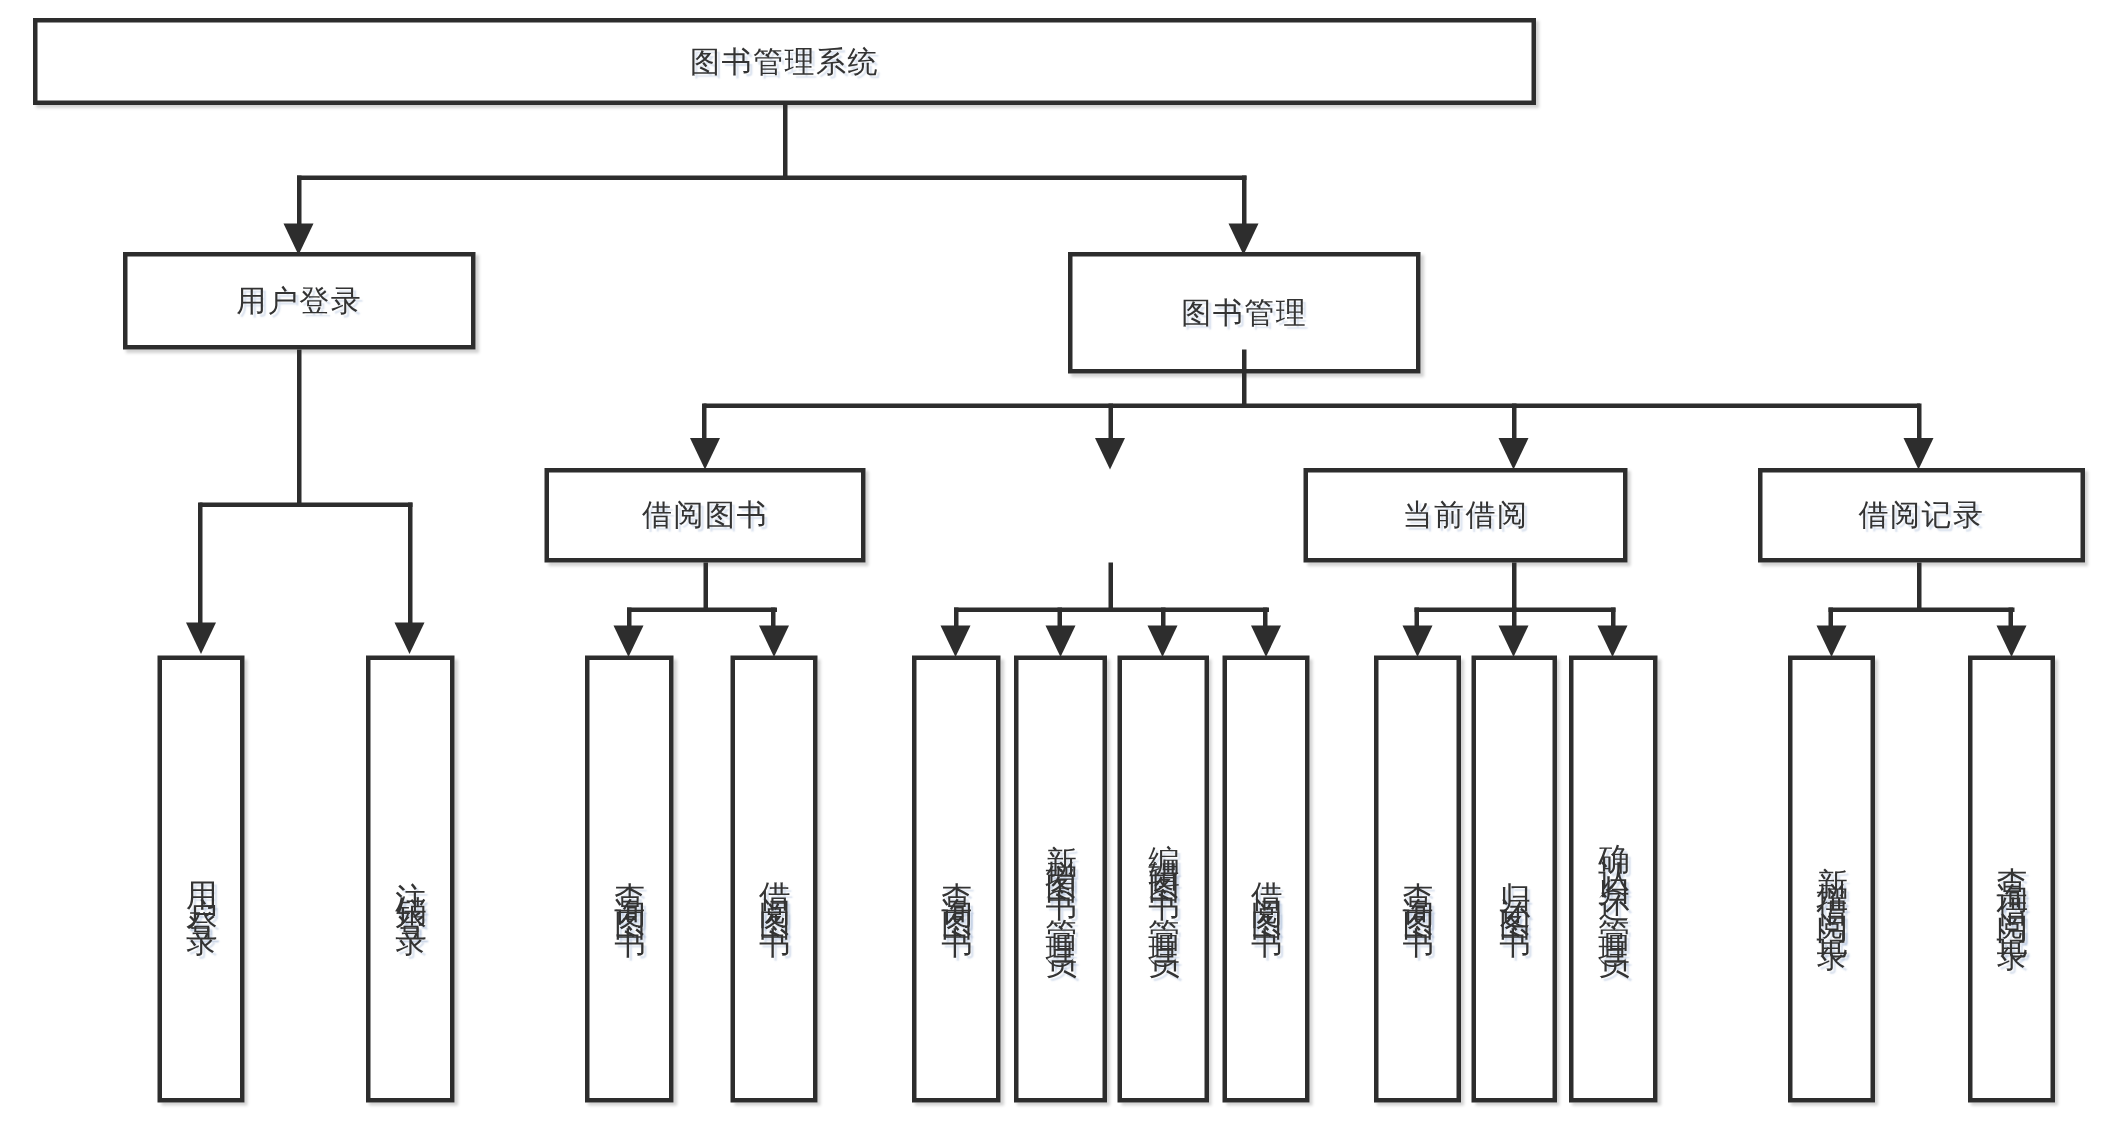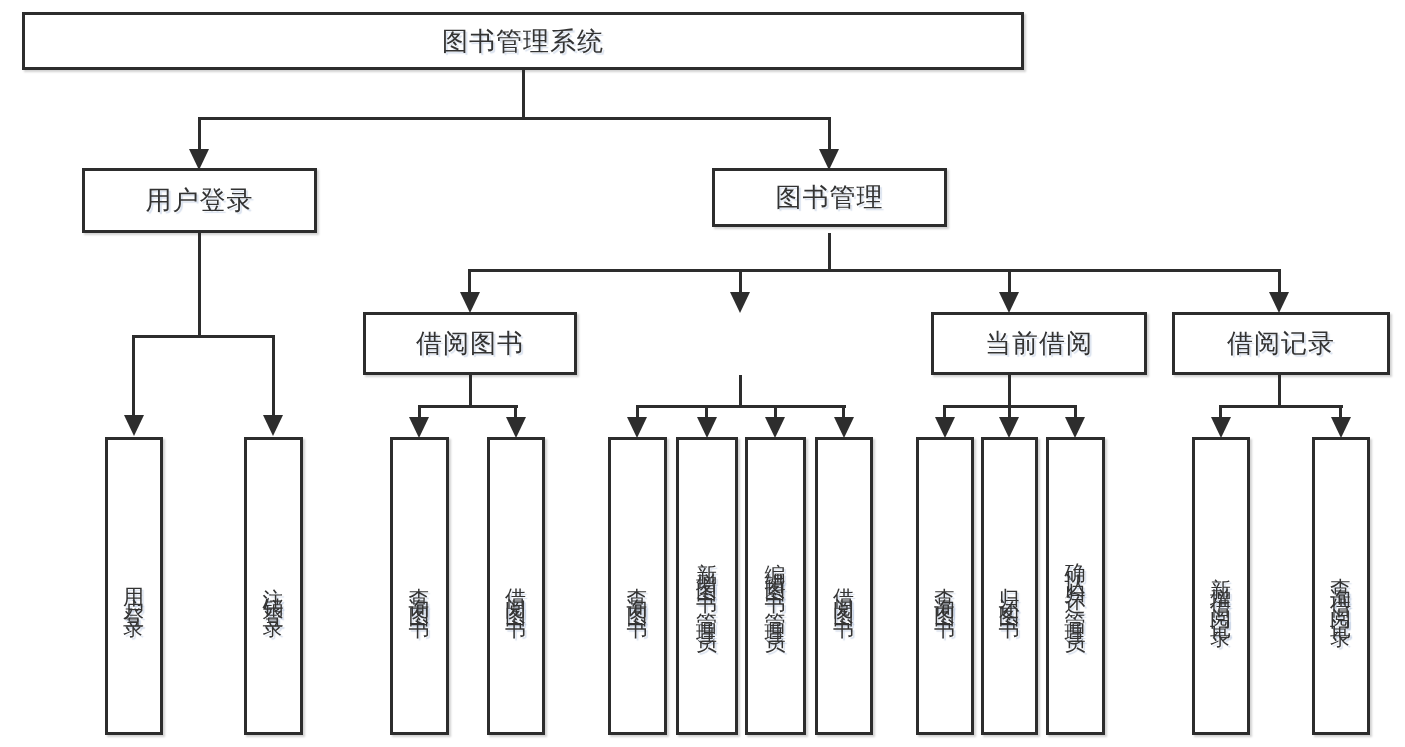--- a/index.html
+++ b/index.html
@@ -15,21 +15,21 @@
     overflow:hidden;
   }
   .box-h,.box-v{
     position:absolute;box-sizing:border-box;background:#fff;
     border:3px solid var(--line);
     display:flex;align-items:center;justify-content:center;
     color:var(--text);
     box-shadow:2px 2px 2px rgba(0,0,0,0.18);
   }
   .box-h span{
-    font-size:26px;letter-spacing:1px;white-space:nowrap;
+    font-size:20px;letter-spacing:1px;white-space:nowrap;
     text-shadow:2px 2px 1px rgba(130,155,200,0.30);
   }
   .box-v .vtext{
     writing-mode:vertical-rl;text-orientation:mixed;
     font-size:21px;letter-spacing:10px;line-height:1;
     transform:translateY(5px);
     text-shadow:2px 2px 1px rgba(130,155,200,0.30);
   }
   .vline{position:absolute;width:3px;background:var(--line);}
   .hline{position:absolute;height:3px;background:var(--line);}
@@ -50,28 +50,28 @@
 
 <div class="canvas">
 
   <div class="box-h" style="left:22px;top:12px;width:1002px;height:58px">
     <span>图书管理系统</span>
   </div>
 
   <div class="box-h" style="left:82px;top:168px;width:235px;height:65px">
     <span>用户登录</span>
   </div>
-  <div class="box-h" style="left:712px;top:168px;width:235px;height:59px">
+  <div class="box-h" style="left:712px;top:168px;width:235px;height:81px">
     <span>图书管理</span>
   </div>
 
   <div class="box-h" style="left:363px;top:312px;width:214px;height:63px">
     <span>借阅图书</span>
   </div>
-  <div class="box-h" style="left:931px;top:312px;width:216px;height:63px">
+  <div class="box-h" style="left:869px;top:312px;width:216px;height:63px">
     <span>当前借阅</span>
   </div>
   <div class="box-h" style="left:1172px;top:312px;width:218px;height:63px">
     <span>借阅记录</span>
   </div>
 
   <div class="box-v" style="left:105px;top:437px;width:58px;height:298px">
     <span class="vtext">用户登录</span>
   </div>
   <div class="box-v" style="left:244px;top:437px;width:59px;height:298px">

